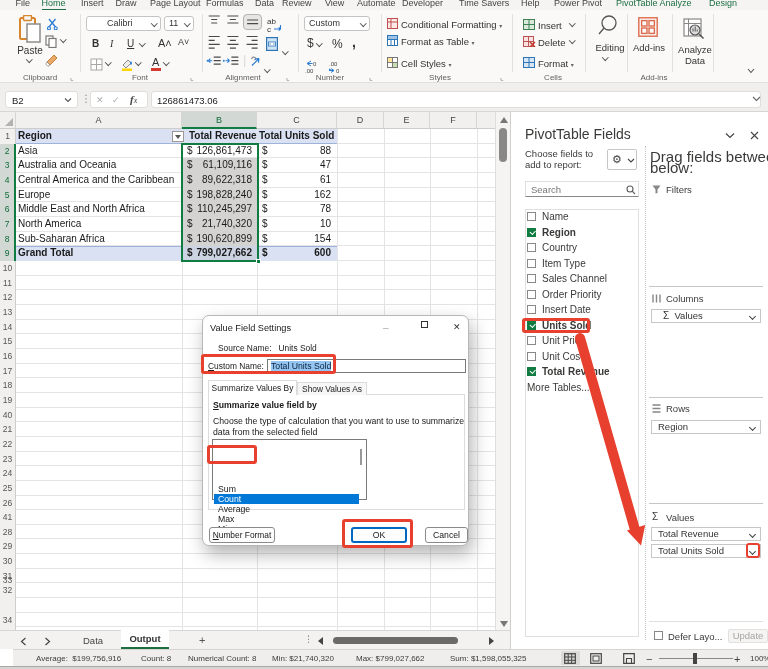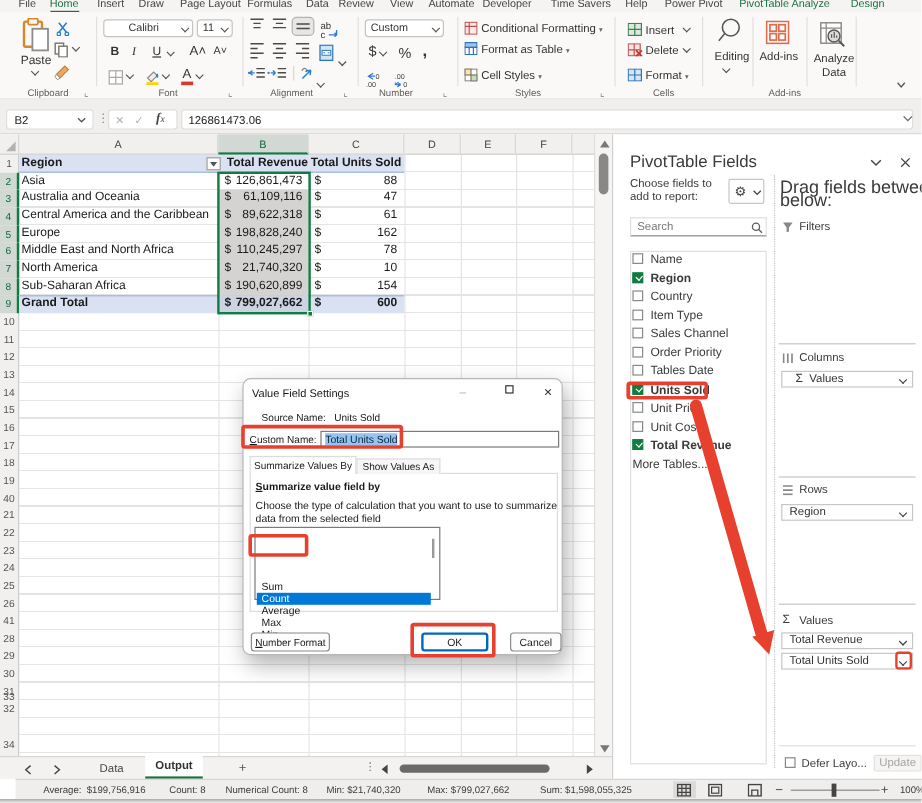--- a/index.html
+++ b/index.html
@@ -431,21 +431,21 @@
     </div>
     <div class="pbox" style="left:14px;top:97px;width:114px;height:428px;border-color:#e1dfdd"></div>
 
     <div id="fields">
       <div class="fi" style="top:99px"><span class="cb"></span><span class="fl">Name</span></div>
       <div class="fi" style="top:114.5px"><span class="cb ck"></span><span class="fl b">Region</span></div>
       <div class="fi" style="top:130px"><span class="cb"></span><span class="fl">Country</span></div>
       <div class="fi" style="top:145.5px"><span class="cb"></span><span class="fl">Item Type</span></div>
       <div class="fi" style="top:161px"><span class="cb"></span><span class="fl">Sales Channel</span></div>
       <div class="fi" style="top:176.5px"><span class="cb"></span><span class="fl">Order Priority</span></div>
-      <div class="fi" style="top:192px"><span class="cb"></span><span class="fl">Tables Date</span></div>
+      <div class="fi" style="top:192px"><span class="cb"></span><span class="fl">Insert Date</span></div>
       <div class="fi" style="top:207.5px"><span class="cb ck"></span><span class="fl b">Units Sold</span></div>
       <div class="fi" style="top:223px"><span class="cb"></span><span class="fl">Unit Price</span></div>
       <div class="fi" style="top:238.5px"><span class="cb"></span><span class="fl">Unit Cost</span></div>
       <div class="fi" style="top:254px"><span class="cb ck"></span><span class="fl b">Total Revenue</span></div>
       <div class="fi" style="top:270px"><span class="fl" style="margin-left:0">More Tables...</span></div>
     </div>
 
     <div class="abs" style="left:134px;top:34px;width:1px;height:494px;border-left:1px dotted #c8c6c4"></div>
     <div class="abs nw" style="left:139px;top:40px;font-size:15px;color:#3b3a39;line-height:10.5px">Drag fields between areas<br>below:</div>
     <svg class="abs" style="left:141px;top:73px" width="9" height="9" viewBox="0 0 9 9">

